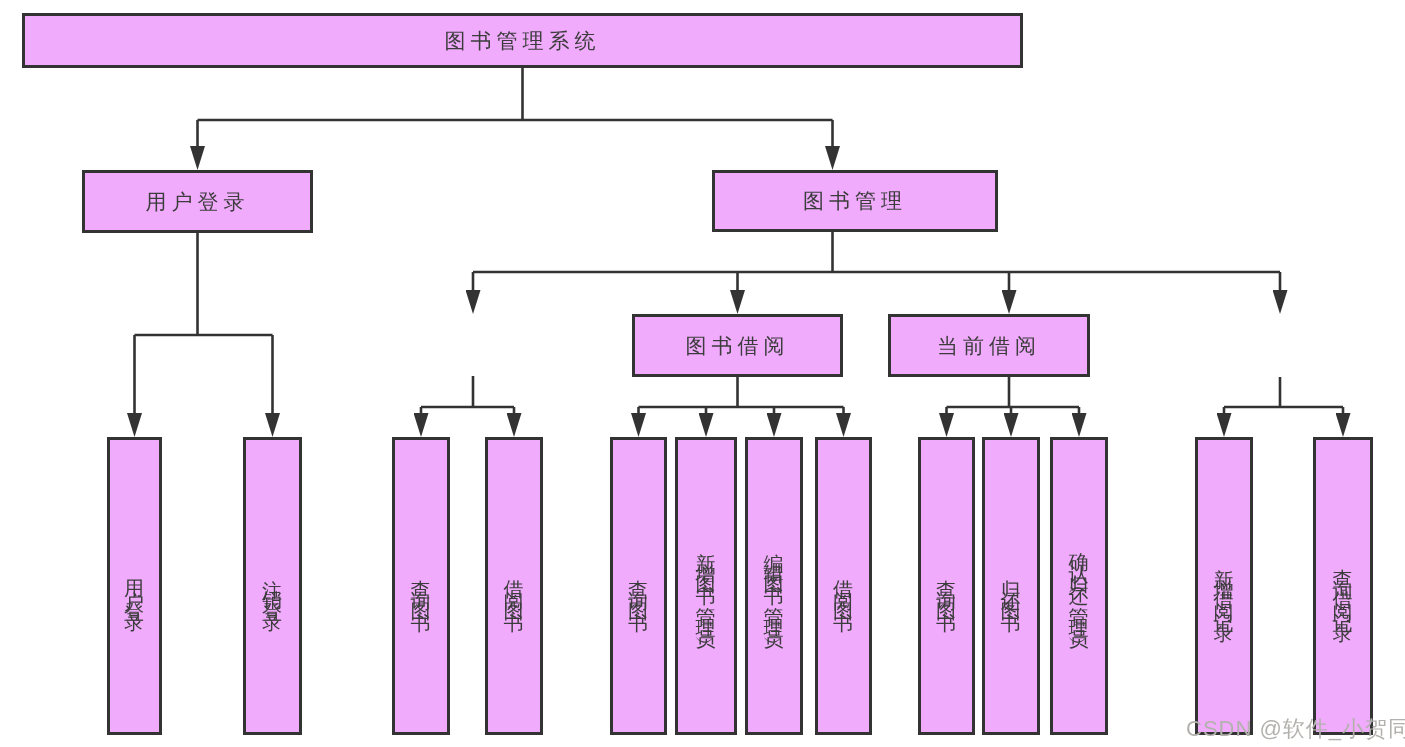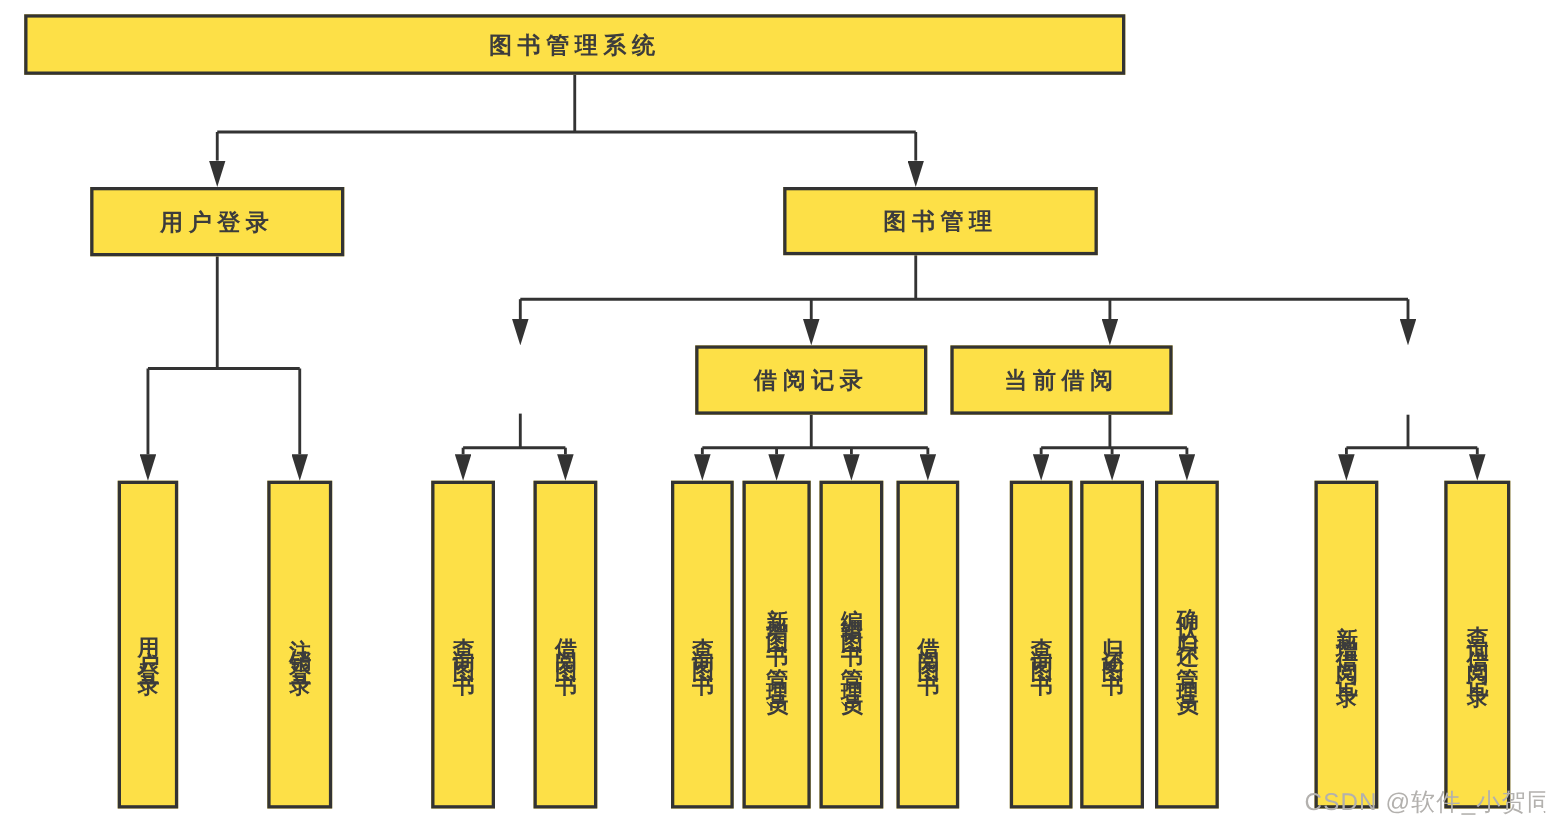--- a/index.html
+++ b/index.html
@@ -8,26 +8,25 @@
     width:1405px;height:747px;
     background:#ffffff;
     font-family:"Liberation Sans","DejaVu Sans",sans-serif;
     overflow:hidden;
   }
   #wires{position:absolute;left:0;top:0;width:1405px;height:747px;}
   .node{
     position:absolute;
     box-sizing:border-box;
     border:3px solid #333333;
-    background:#fde047;
+    background:#f0abfc;
     display:flex;
     align-items:center;
     justify-content:center;
     color:#3c3c3c;
-    font-weight:bold;
   }
   .node .lbl{
     font-size:21px;
     letter-spacing:5px;
     white-space:nowrap;
     color:#3c3c3c;
   }
   .node.leaf .lbl{
     writing-mode:vertical-rl;
     text-orientation:mixed;
@@ -105,23 +104,23 @@
   </div>
 
   <div class="node" style="left:82px;top:170px;width:231px;height:63px">
     <span class="lbl">用户登录</span>
   </div>
   <div class="node" style="left:712px;top:170px;width:286px;height:62px">
     <span class="lbl">图书管理</span>
   </div>
 
   <div class="node" style="left:632px;top:314px;width:211px;height:63px">
-    <span class="lbl">借阅记录</span>
+    <span class="lbl">图书借阅</span>
   </div>
-  <div class="node" style="left:864px;top:314px;width:202px;height:63px">
+  <div class="node" style="left:888px;top:314px;width:202px;height:63px">
     <span class="lbl">当前借阅</span>
   </div>
 
   <div class="node leaf" style="left:107px;top:437px;width:55px;height:298px">
     <span class="lbl">用户登录</span>
   </div>
   <div class="node leaf" style="left:243px;top:437px;width:59px;height:298px">
     <span class="lbl">注销登录</span>
   </div>
 

